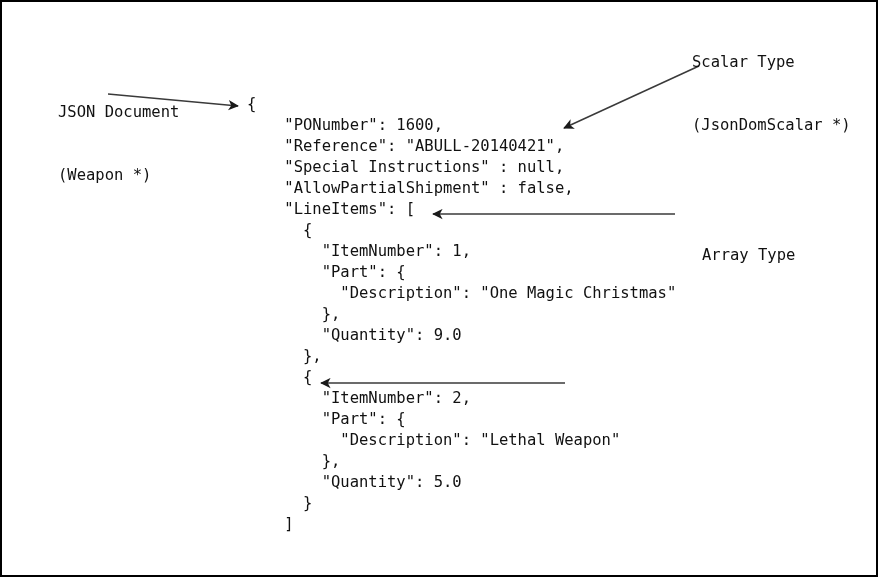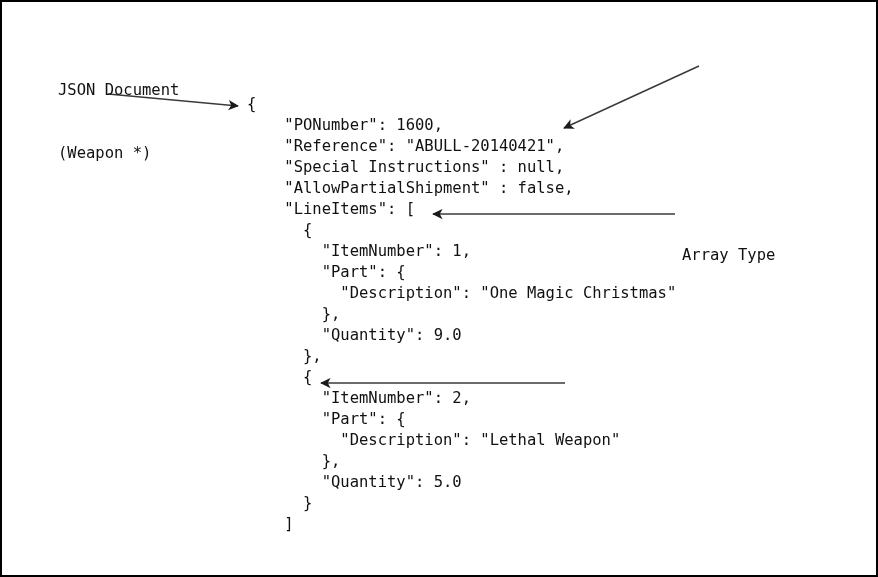--- a/index.html
+++ b/index.html
@@ -24,23 +24,23 @@
     font-family: "DejaVu Sans Mono", "Liberation Mono", monospace;
     font-size: 15.5px;
     line-height: 21px;
     color: #111111;
     white-space: pre;
     letter-spacing: 0px;
   }
   .callout .l1 { display: block; }
   .callout .l2 { display: block; }
 
-  #callout-json-document { left: 56px;  top: 36px; }
+  #callout-json-document { left: 56px;  top: 58px; }
   #callout-scalar-type   { left: 690px; top: 8px;  }
-  #callout-array-type    { left: 680px; top: 201px;}
+  #callout-array-type    { left: 700px; top: 201px;}
   #callout-object-type   { left: 598px; top: 371px;}
 
   
   #json-code {
     position: absolute;
     left: 0px;
     top: 0px;
     width: 878px;
     height: 577px;
     pointer-events: none;
@@ -116,19 +116,23 @@
     <g>
       <line x1="563" y1="381" x2="319" y2="381" stroke="#3a3a3a" stroke-width="1.5" marker-end="url(#ahead)"></line>
     </g>
   </svg>
 
   <div class="callout" id="callout-json-document">
     <span class="l1">JSON Document</span>
     <span class="l2">(Weapon *)</span>
   </div>
 
+  <div class="callout" id="callout-scalar-type">
+    <span class="l1">Scalar Type</span>
+    <span class="l2">(JsonDomScalar *)</span>
+  </div>
 
   <div class="callout" id="callout-array-type">
     <span class="l1">Array Type</span>
   </div>
 
 
 </div>
 
 </body></html>

